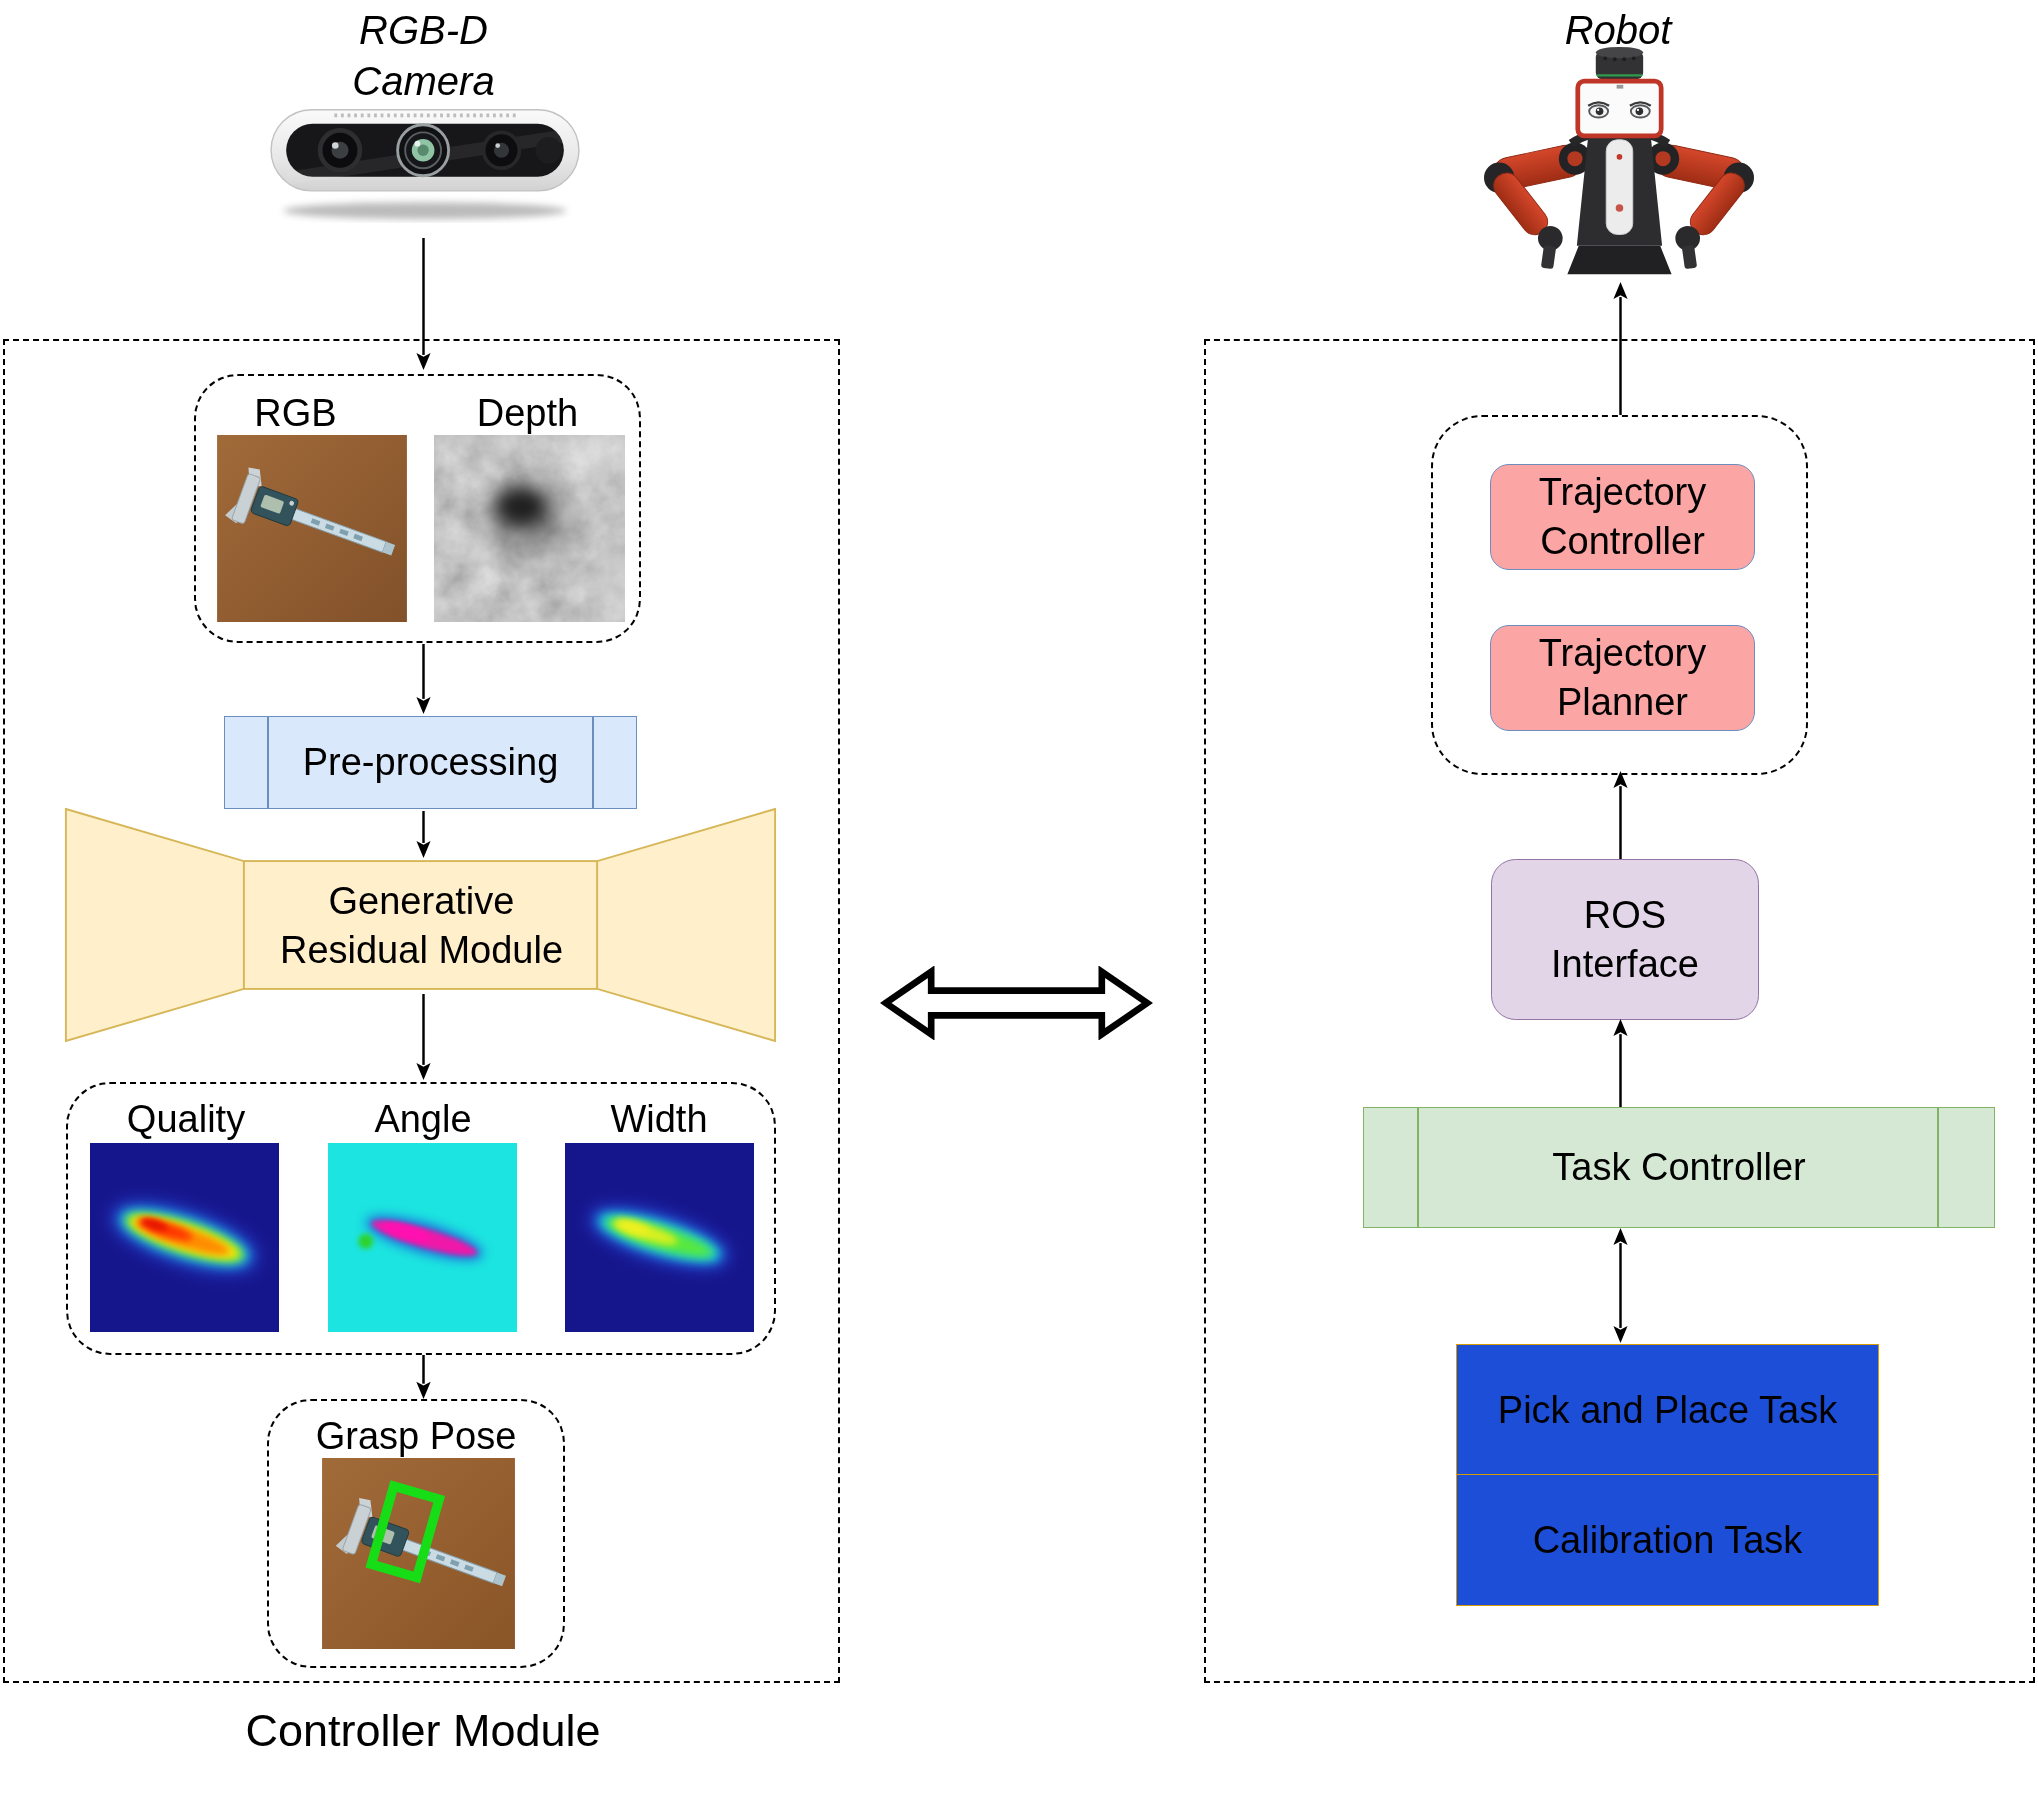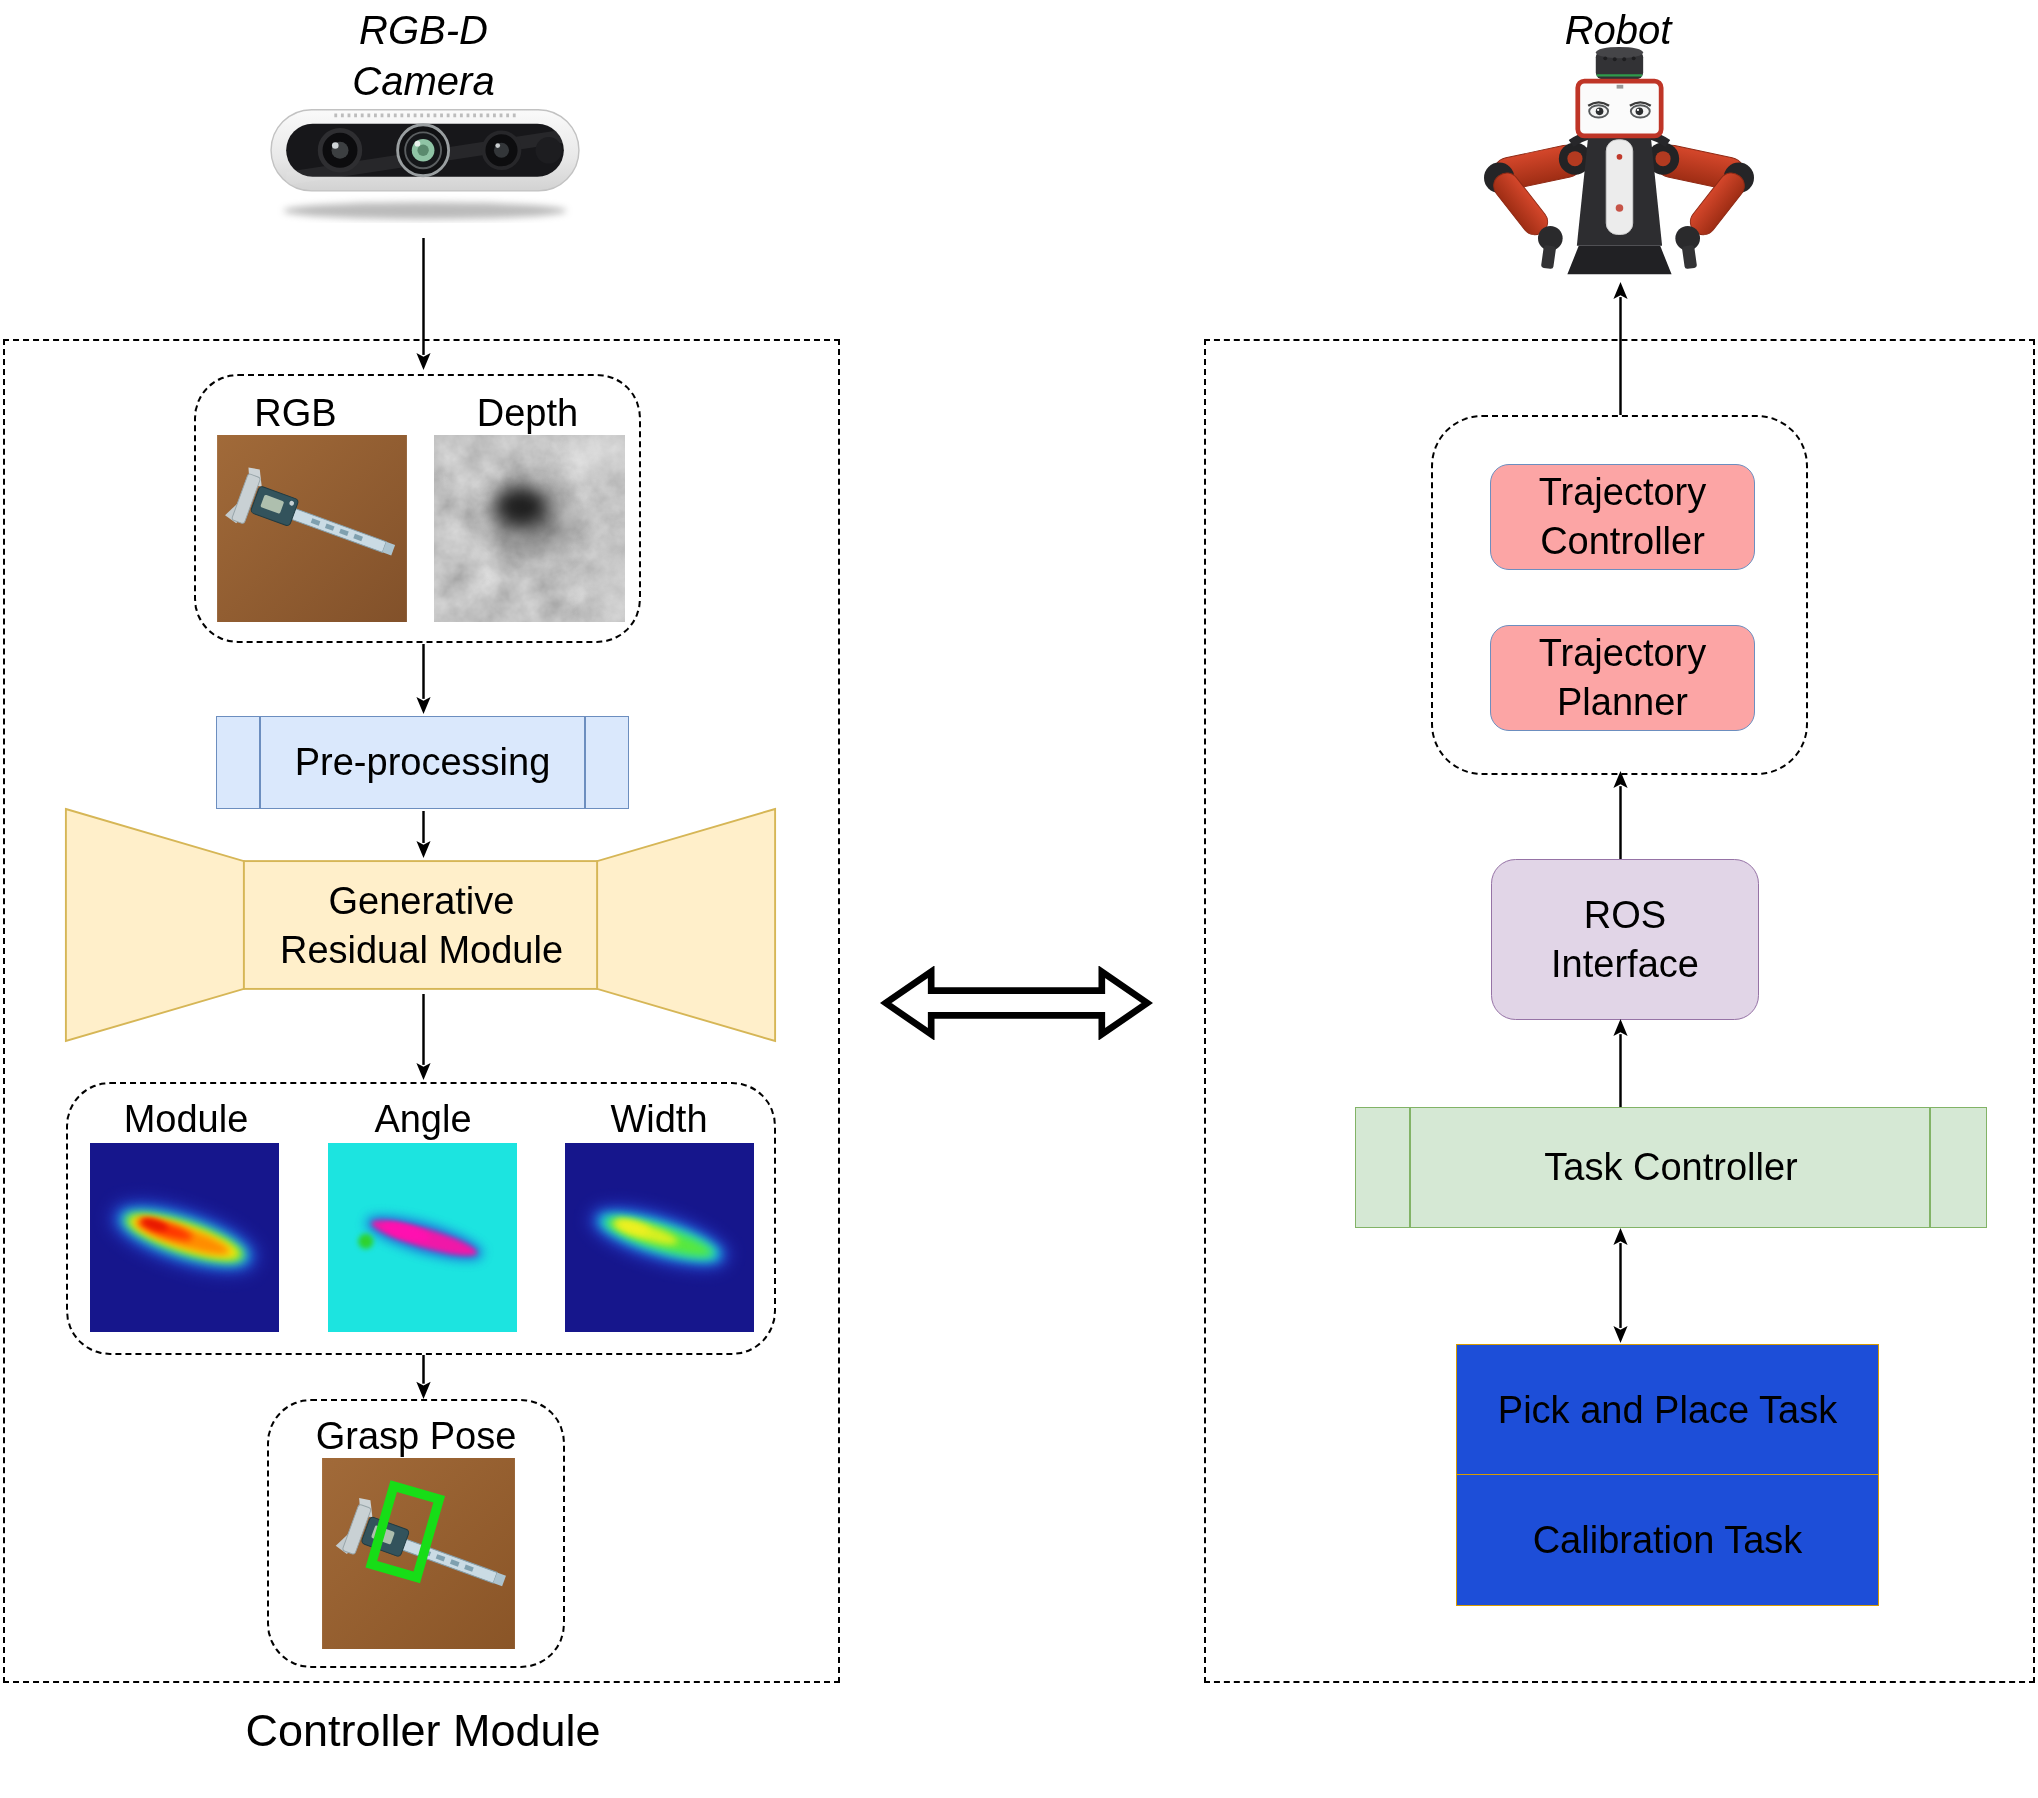--- a/index.html
+++ b/index.html
@@ -6,21 +6,21 @@
   #canvas{position:relative;width:2038px;height:1798px;background:#fff;overflow:hidden;
           font-family:"Liberation Sans","DejaVu Sans",sans-serif;}
   .abs{position:absolute;}
   .lbl{position:absolute;color:#000;text-align:center;white-space:pre-line;line-height:1.28;}
   .f40{font-size:38px;}
   .f42{font-size:40px;font-style:italic;}
   .f48{font-size:45px;}
   .dashgroup{position:absolute;border:2.8px dashed #000;border-radius:44px;box-sizing:border-box;}
   .modrect{position:absolute;border:2.8px dashed #000;box-sizing:border-box;}
   .procbox{position:absolute;box-sizing:border-box;background:#dae8fc;border:1.9px solid #6c8ebf;
-           display:flex;align-items:center;justify-content:center;}
+           display:flex;align-items:center;justify-content:center;margin-left:8px;}
   .roundblue{position:absolute;box-sizing:border-box;background:#fca5a5;border:1.9px solid #6c8ebf;
            border-radius:19px;display:flex;align-items:center;justify-content:center;}
   .vline{position:absolute;top:0;bottom:0;width:1.9px;}
   .cell{box-sizing:border-box;background:#1d4ed8;border:1.9px solid #d79b00;
         display:flex;align-items:center;justify-content:center;margin-left:44px;}
   .cflex{display:flex;align-items:center;justify-content:center;}
   svg{display:block;}
 </style>
 </head>
 <body>
@@ -136,21 +136,21 @@
   </svg>
   <div class="lbl f40 cflex" style="left:244px;top:863px;width:355px;height:126px;">Generative
 Residual Module</div>
 
   <svg class="abs" style="left:412px;top:994px;" width="23" height="86" viewBox="0 0 24 91">
     <line x1="12" y1="0" x2="12" y2="75" stroke="#000" stroke-width="2.6"></line>
     <polygon points="12,91 4.5,73 12,77 19.5,73" fill="#000"></polygon>
   </svg>
 
   <div class="dashgroup" style="left:66px;top:1082px;width:710px;height:273px;">
-    <div class="lbl f40" style="left:47px;top:11.4px;width:142px;">Module</div>
+    <div class="lbl f40" style="left:47px;top:11.4px;width:142px;">Quality</div>
     <div class="lbl f40" style="left:284px;top:11.4px;width:142px;">Angle</div>
     <div class="lbl f40" style="left:520px;top:11.4px;width:142px;">Width</div>
 
     <svg class="abs" style="left:22px;top:59px;" width="189" height="189" viewBox="0 0 200 200">
       <rect width="200" height="200" fill="#16168c"></rect>
       <g transform="rotate(18 100 100)">
         <ellipse cx="100" cy="100" rx="80" ry="27" fill="#2a52e8" opacity="0.85" style="filter:blur(10px)"></ellipse>
         <ellipse cx="100" cy="100" rx="72" ry="21" fill="#10c8e8" style="filter:blur(7px)"></ellipse>
         <ellipse cx="100" cy="100" rx="66" ry="17" fill="#7ce82a" style="filter:blur(5px)"></ellipse>
         <ellipse cx="100" cy="100" rx="60" ry="13" fill="#f2e20c" style="filter:blur(4px)"></ellipse>

